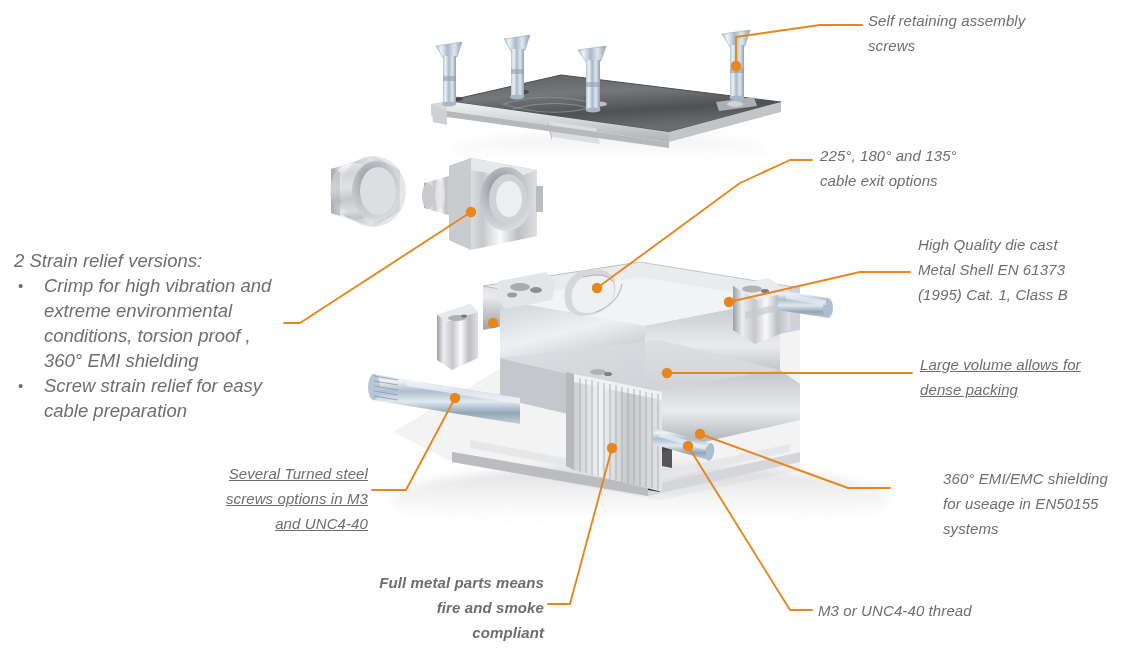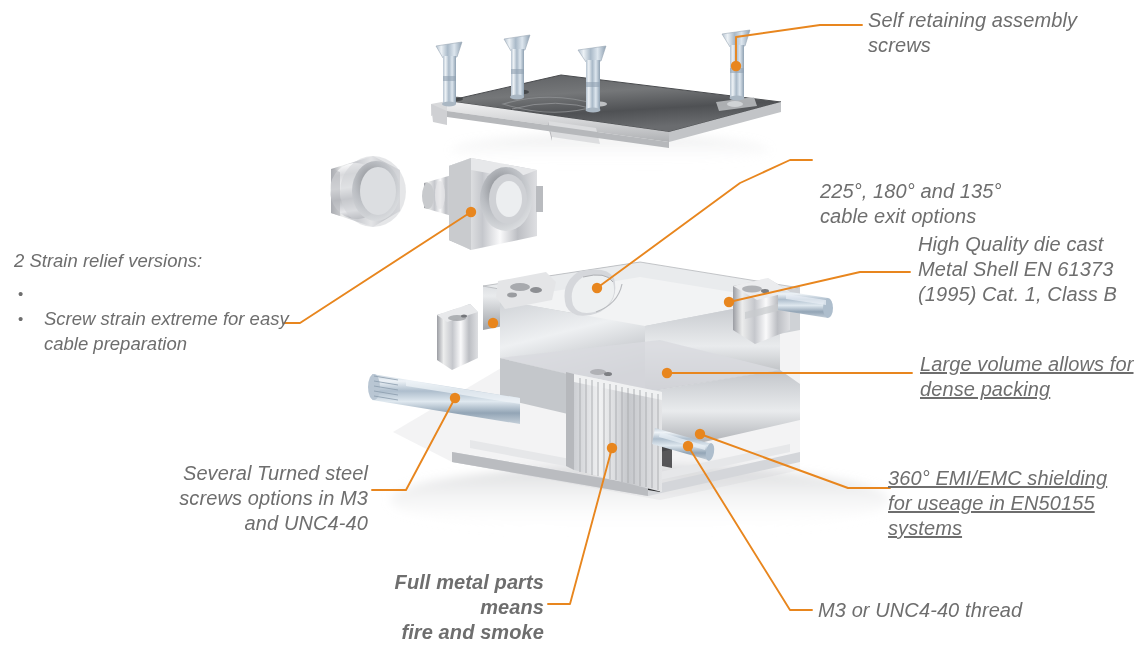--- a/index.html
+++ b/index.html
@@ -9,36 +9,36 @@
     font-family:"Liberation Sans",sans-serif;
     overflow:hidden;
     position:relative;
   }
   #stage{position:absolute;left:0;top:0;width:1135px;height:648px;}
   svg.layer{position:absolute;left:0;top:0;width:1135px;height:648px;}
   .callout{
     position:absolute;
     font-family:"Liberation Sans",sans-serif;
     font-style:italic;
-    font-size:20px;
+    font-size:15px;
     line-height:25px;
     color:#6e6e6e;
     white-space:pre-line;
     letter-spacing:.1px;
   }
   .callout.right{text-align:right;}
   .bullet-block{
     position:absolute;
     font-family:"Liberation Sans",sans-serif;
     font-style:italic;
     font-size:18.5px;
     line-height:25px;
     color:#6e6e6e;
   }
-  .bullet-title{margin:0 0 8px 0;}
+  .bullet-title{margin:0 0 0 0;}
   .bullet-row{display:flex;align-items:flex-start;}
   .bullet-dot{width:30px;flex:0 0 30px;text-align:left;font-style:normal;font-size:15px;line-height:25px;padding-left:4px;box-sizing:border-box;}
   .bullet-text{flex:1;white-space:pre-line;}
 </style>
 </head>
 <body>
 
 <div id="stage">
 
   <svg class="layer" viewBox="0 0 1135 648">
@@ -321,44 +321,48 @@
         <circle cx="455" cy="398" r="5.2" fill="#e8861e"></circle>
         <circle cx="612" cy="448" r="5.2" fill="#e8861e"></circle>
         <circle cx="688" cy="446" r="5.2" fill="#e8861e"></circle>
         <circle cx="493" cy="323" r="5.2" fill="#e8861e"></circle>
       </g>
   </svg>
 
   <div id="callout-layer">
       <div class="callout" style="left: 868px; top: 8px;">Self retaining assembly
 screws</div>
-      <div class="callout" style="left: 820px; top: 143px; margin-top: 36px;">225°, 180° and 135°
+      <div class="callout" style="left: 820px; top: 143px;">225°, 180° and 135°
 cable exit options</div>
       <div class="callout" style="left: 918px; top: 232px;">High Quality die cast
 Metal Shell EN 61373
 (1995) Cat. 1, Class B</div>
       <div class="callout" style="left: 920px; top: 352px; text-decoration: underline;">Large volume allows for
 dense packing</div>
-      <div class="callout" style="left: 888px; top: 466px; text-decoration: underline;">360° EMI/EMC shielding
+      <div class="callout" style="left: 943px; top: 466px;">360° EMI/EMC shielding
 for useage in EN50155
 systems</div>
-      <div class="callout right" style="left: 178px; top: 461px; width: 190px;">Several Turned steel
+      <div class="callout right" style="left: 178px; top: 461px; width: 190px; text-decoration: underline;">Several Turned steel
 screws options in M3
 and UNC4-40</div>
       <div class="callout right" style="left: 338px; top: 570px; width: 206px; font-weight: bold;">Full metal parts means
 fire and smoke
 compliant</div>
       <div class="callout" style="left: 818px; top: 598px;">M3 or UNC4-40 thread</div>
     </div>
 
   <div class="bullet-block" id="strain-relief-block-text" style="left: 14px; top: 248px;">
     <div class="bullet-title">2 Strain relief versions:</div>
     <div class="bullet-row">
       <div class="bullet-dot">•</div>
+      <div class="bullet-text">Crimp for high vibration and
+extreme environmental
+conditions, torsion proof ,
+360° EMI shielding</div>
     </div>
     <div class="bullet-row">
       <div class="bullet-dot">•</div>
-      <div class="bullet-text">Screw strain extreme for easy
+      <div class="bullet-text">Screw strain relief for easy
 cable preparation</div>
     </div>
   </div>
 
 </div>
 
 </body></html>

